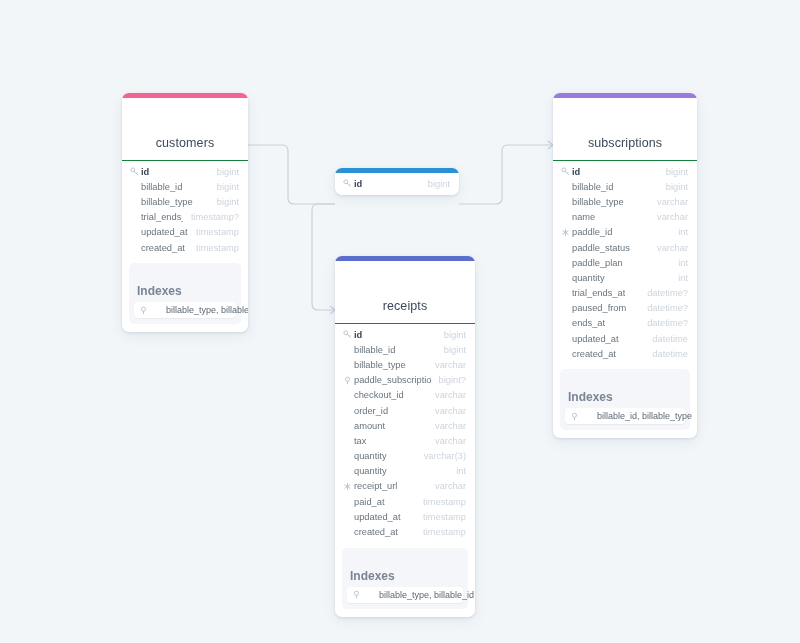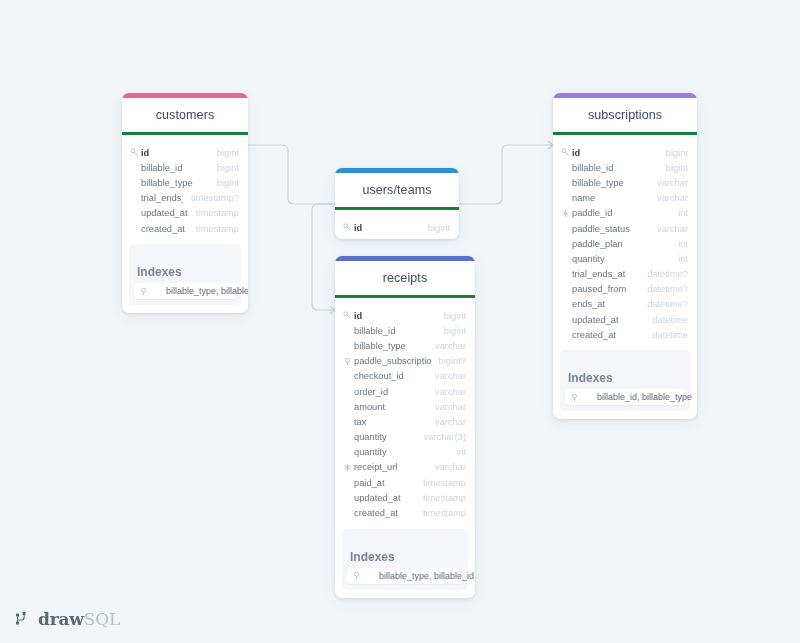--- a/index.html
+++ b/index.html
@@ -42,26 +42,26 @@
     height: 5px;
     width: 100%;
     border-radius: 7px 7px 0 0;
   }
   .table-title {
     text-align: center;
     font-size: 12.5px;
     color: #3c4a5c;
     padding: 10px 0 10px;
     letter-spacing: .1px;
-    border-bottom: 3px solid #15803d;
+    border-bottom: 1px solid #15803d;
     background: #fff;
+    margin-top: 28px;
   }
   .cols {
     padding: 3px 0 4px;
-    margin-top: 7px;
   }
   .col-row {
     display: flex;
     align-items: center;
     height: 15.2px;
     padding: 0 9px 0 7px;
     font-size: 9.3px;
     white-space: nowrap;
   }
   .col-icon {
@@ -205,21 +205,20 @@
                 <circle cx="5" cy="3.6" r="2.3"></circle>
                 <path d="M5 5.9 L5 9.2"></path>
               </svg>
             </span>
             <span>billable_type, billable_id</span>
           </div>
         </div>
       </div>
       <div class="table-card" style="left: 335px; top: 168px; width: 124px;">
         <div class="accent-bar" style="background: rgb(42, 146, 212);"></div>
-        <div class="table-title">users/teams</div>
         <div class="cols">
           <div class="col-row pk">
             <span class="col-icon">
               <svg width="9" height="9" viewBox="0 0 10 10" fill="none" stroke="currentColor" stroke-width="1">
                 <circle cx="3.1" cy="3.1" r="2.1"></circle>
                 <path d="M4.6 4.6 L8.6 8.6 M7 7 L8.1 5.9"></path>
               </svg>
             </span>
             <span class="col-name">id</span>
             <span class="col-type">bigint</span>
@@ -417,25 +416,14 @@
                 <circle cx="5" cy="3.6" r="2.3"></circle>
                 <path d="M5 5.9 L5 9.2"></path>
               </svg>
             </span>
             <span>billable_type, billable_id</span>
           </div>
         </div>
       </div>
     </div>
 
-  <div id="logo">
-    <svg class="logo-mark" width="17" height="15" viewBox="0 0 17 15">
-      <rect x="0" y="1.5" width="3" height="3" rx="0.6" fill="#5a6876"></rect>
-      <rect x="0" y="9.5" width="3" height="3" rx="0.6" fill="#5a6876"></rect>
-      <rect x="6.6" y="0" width="3" height="3" rx="0.6" fill="#5a6876"></rect>
-      <path d="M1.5 4.5 L1.5 11 M1.5 8 L6 8 Q8.1 8 8.1 5.6 L8.1 3" stroke="#5a6876" stroke-width="1.1" fill="none"></path>
-    </svg>
-    <span class="logo-text">
-      <span class="logo-draw">draw</span><span class="logo-sql">SQL</span>
-    </span>
-  </div>
 
 </div>
 
 </body></html>

